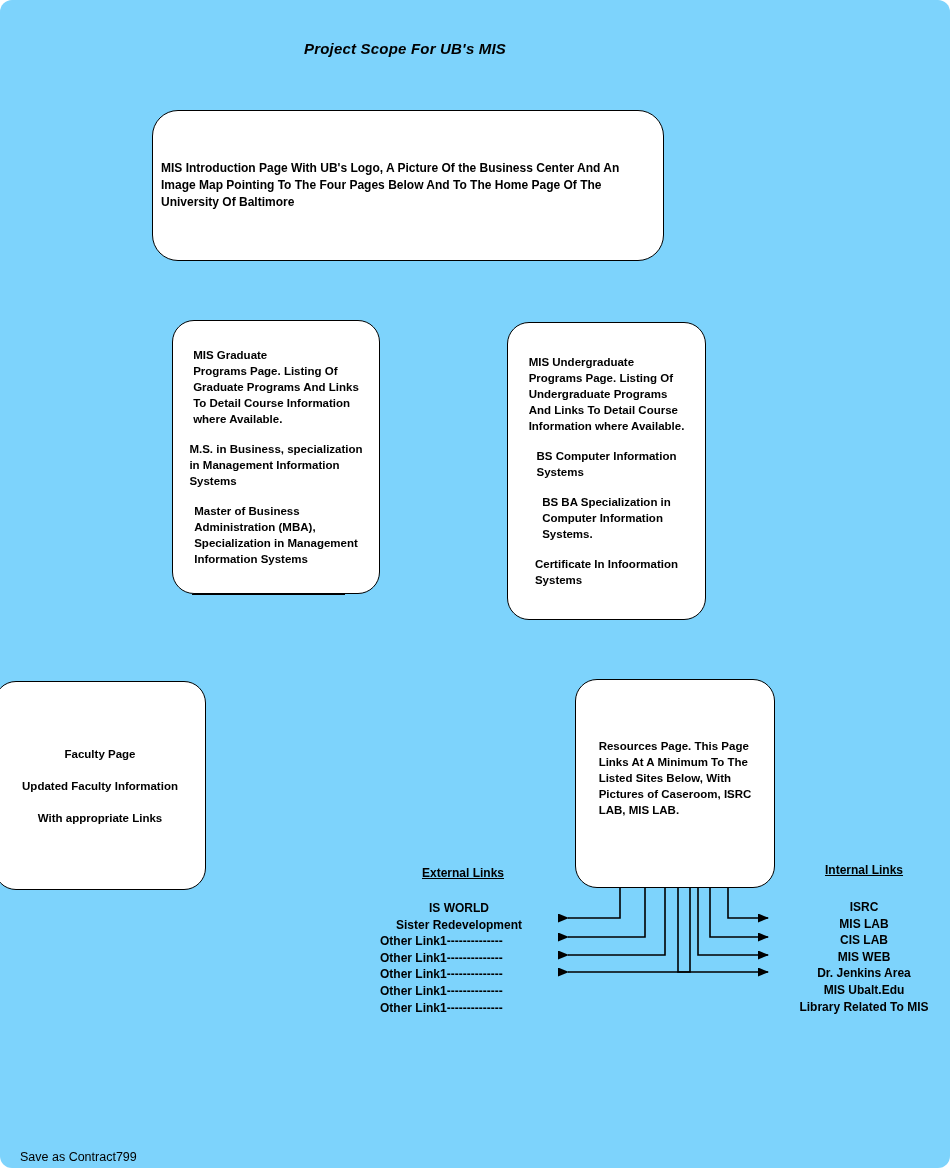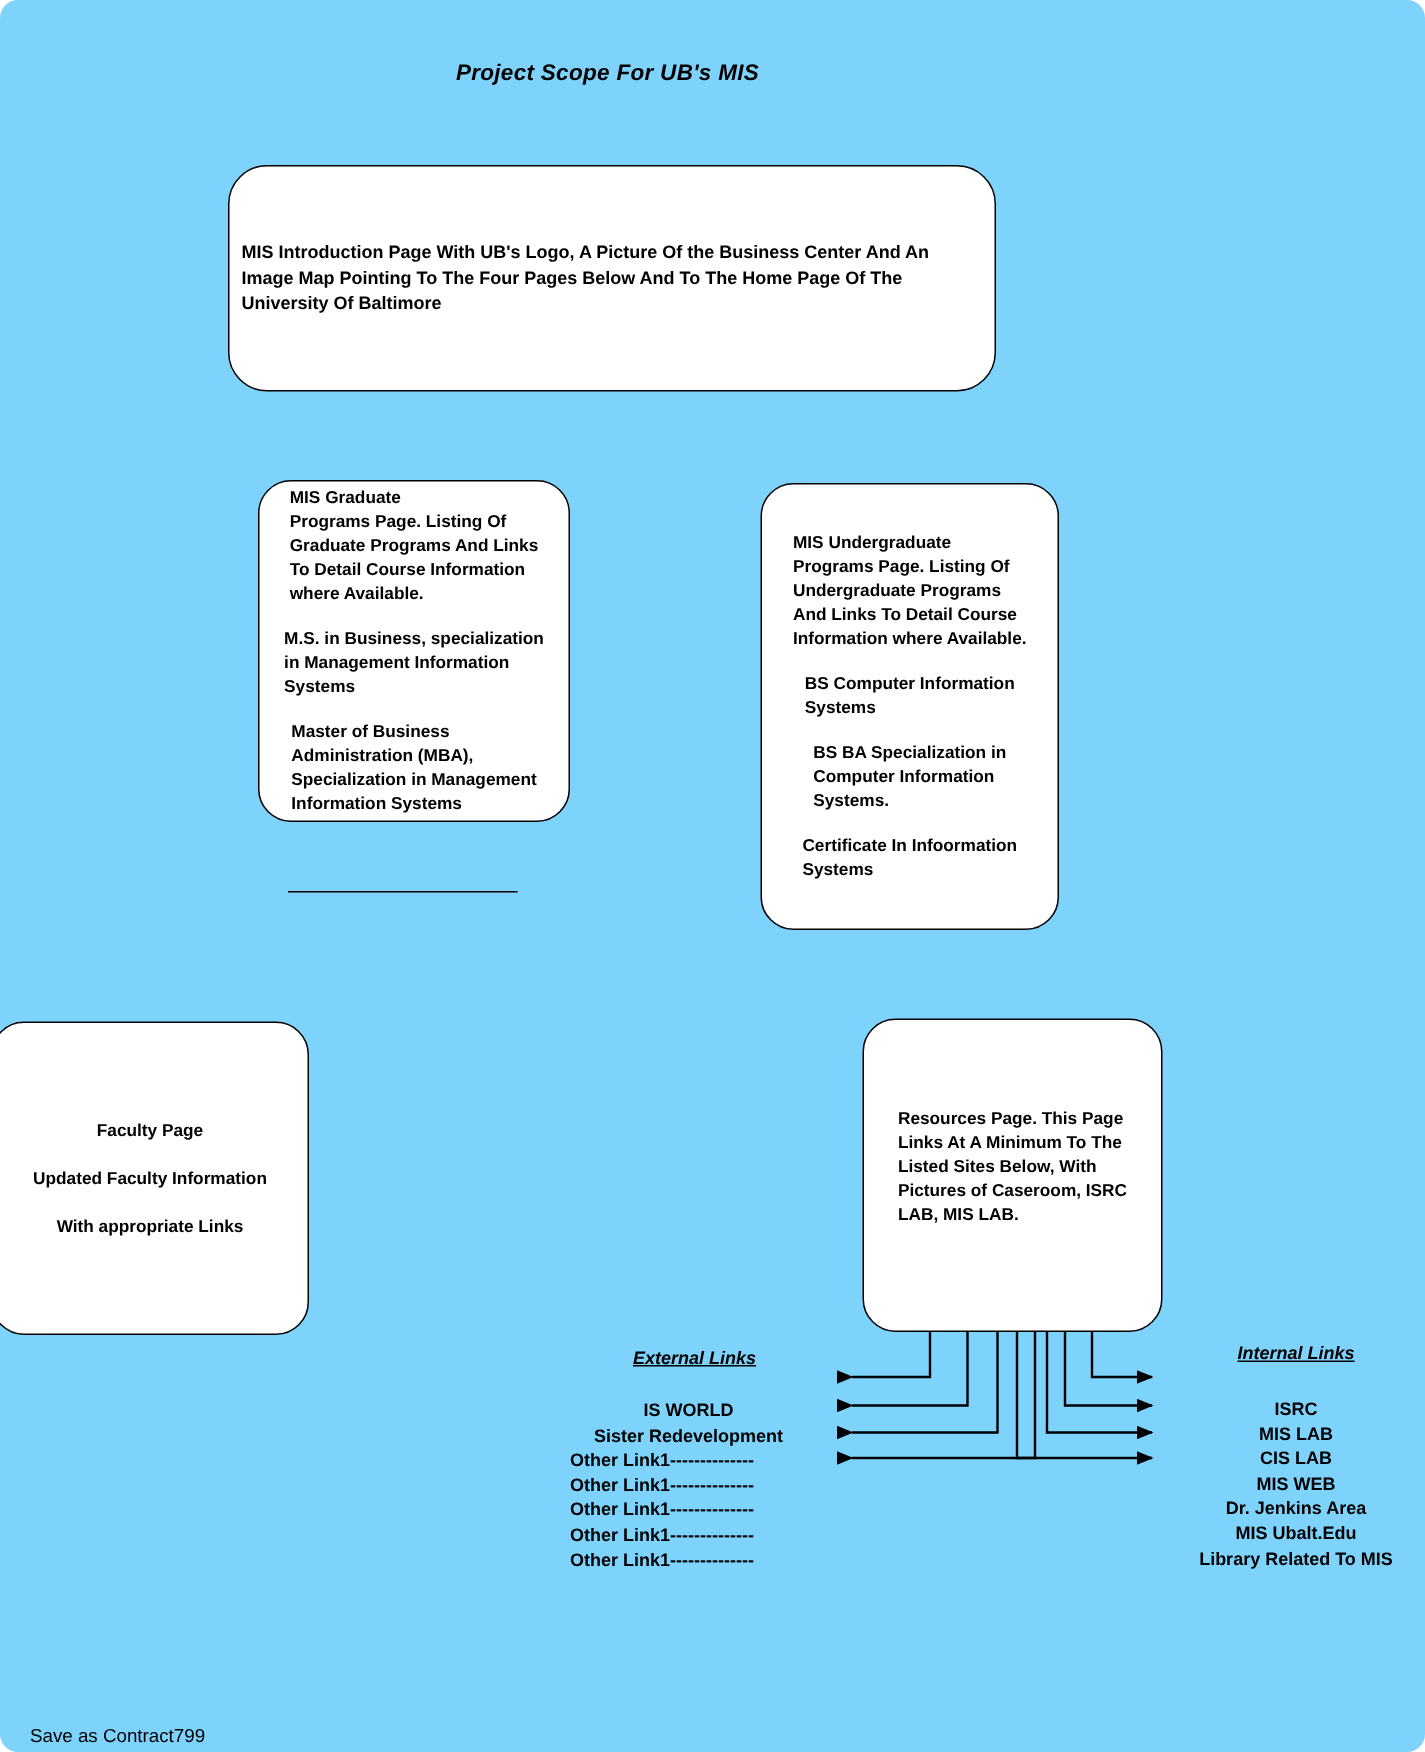--- a/index.html
+++ b/index.html
@@ -63,21 +63,21 @@
     border-radius: 26px;
   }
   #box-intro .para {
     font-size: 12px;
     line-height: 17px;
     padding: 0 8px;
   }
 
   #box-grad {
     left: 172px; top: 320px;
-    width: 208px; height: 228px;
+    width: 208px; height: 274px;
     border-radius: 22px;
   }
   #box-undergrad {
     left: 507px; top: 322px;
     width: 199px; height: 298px;
     border-radius: 22px;
   }
   #box-faculty {
     left: -6px; top: 681px;
     width: 212px; height: 209px;
@@ -112,26 +112,24 @@
     pointer-events: none;
   }
 
   
   .links-group {
     position: absolute;
     text-align: center;
   }
   .links-heading {
     font-weight: bold;
-    font-style: italic;
     font-size: 12px;
     text-decoration: underline;
     white-space: nowrap;
     padding: 0 2px;
-    margin-top: 32px;
   }
   .links-list {
     margin-top: 19px;
   }
   .links-list .link-line {
     font-weight: bold;
     font-size: 12px;
     line-height: 16.6px;
     white-space: nowrap;
   }

